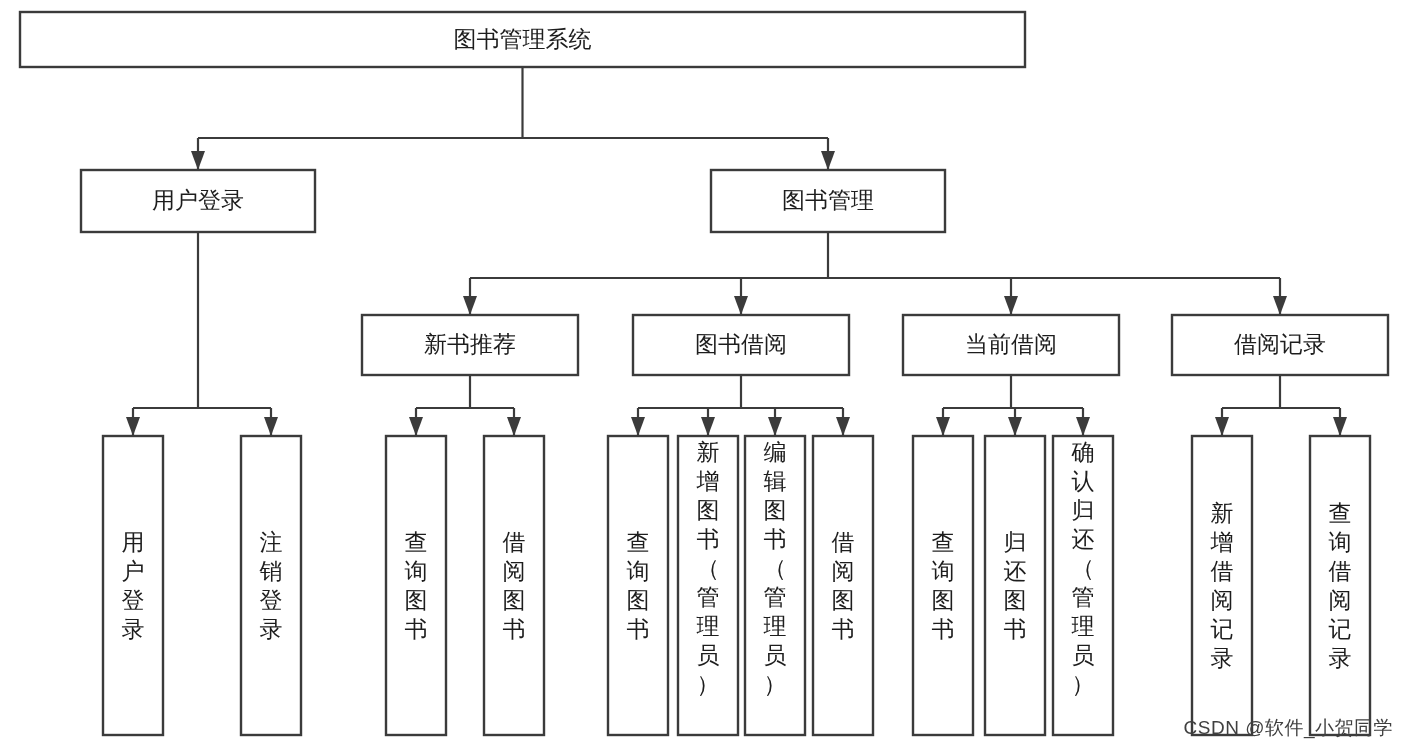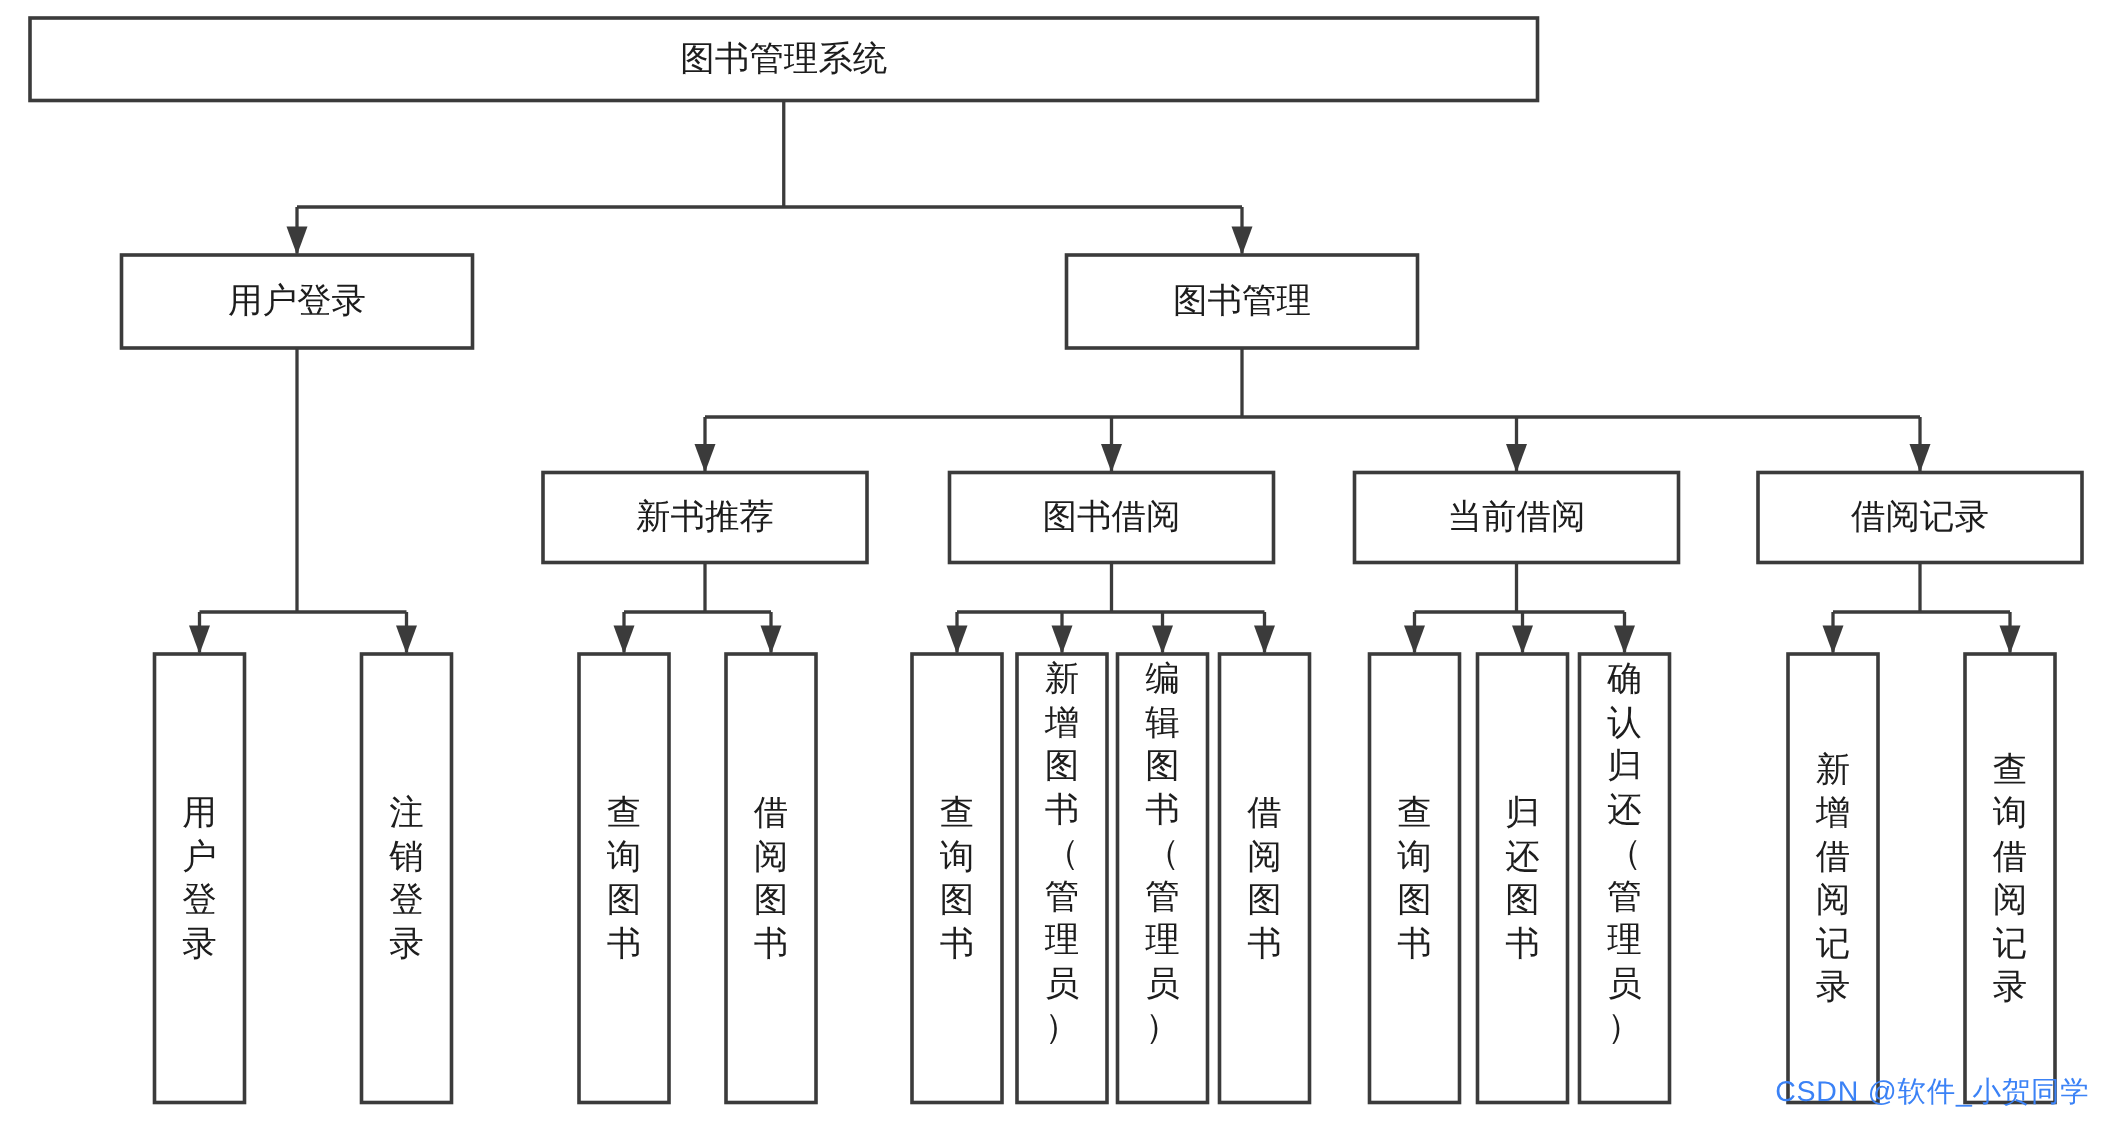--- a/index.html
+++ b/index.html
@@ -50,21 +50,21 @@
     font-family: "Liberation Sans", "DejaVu Sans", sans-serif;
     font-size: 23px;
     text-anchor: middle;
   }
   .watermark {
     position: absolute;
     right: 12px;
     bottom: 6px;
     font-family: "Liberation Sans", "DejaVu Sans", sans-serif;
     font-size: 19px;
-    color: #3b82f6;
+    color: #404040;
     letter-spacing: 0.5px;
     white-space: nowrap;
     pointer-events: none;
   }
 </style>
 </head>
 <body>
 
 <div id="diagram-root">
 

